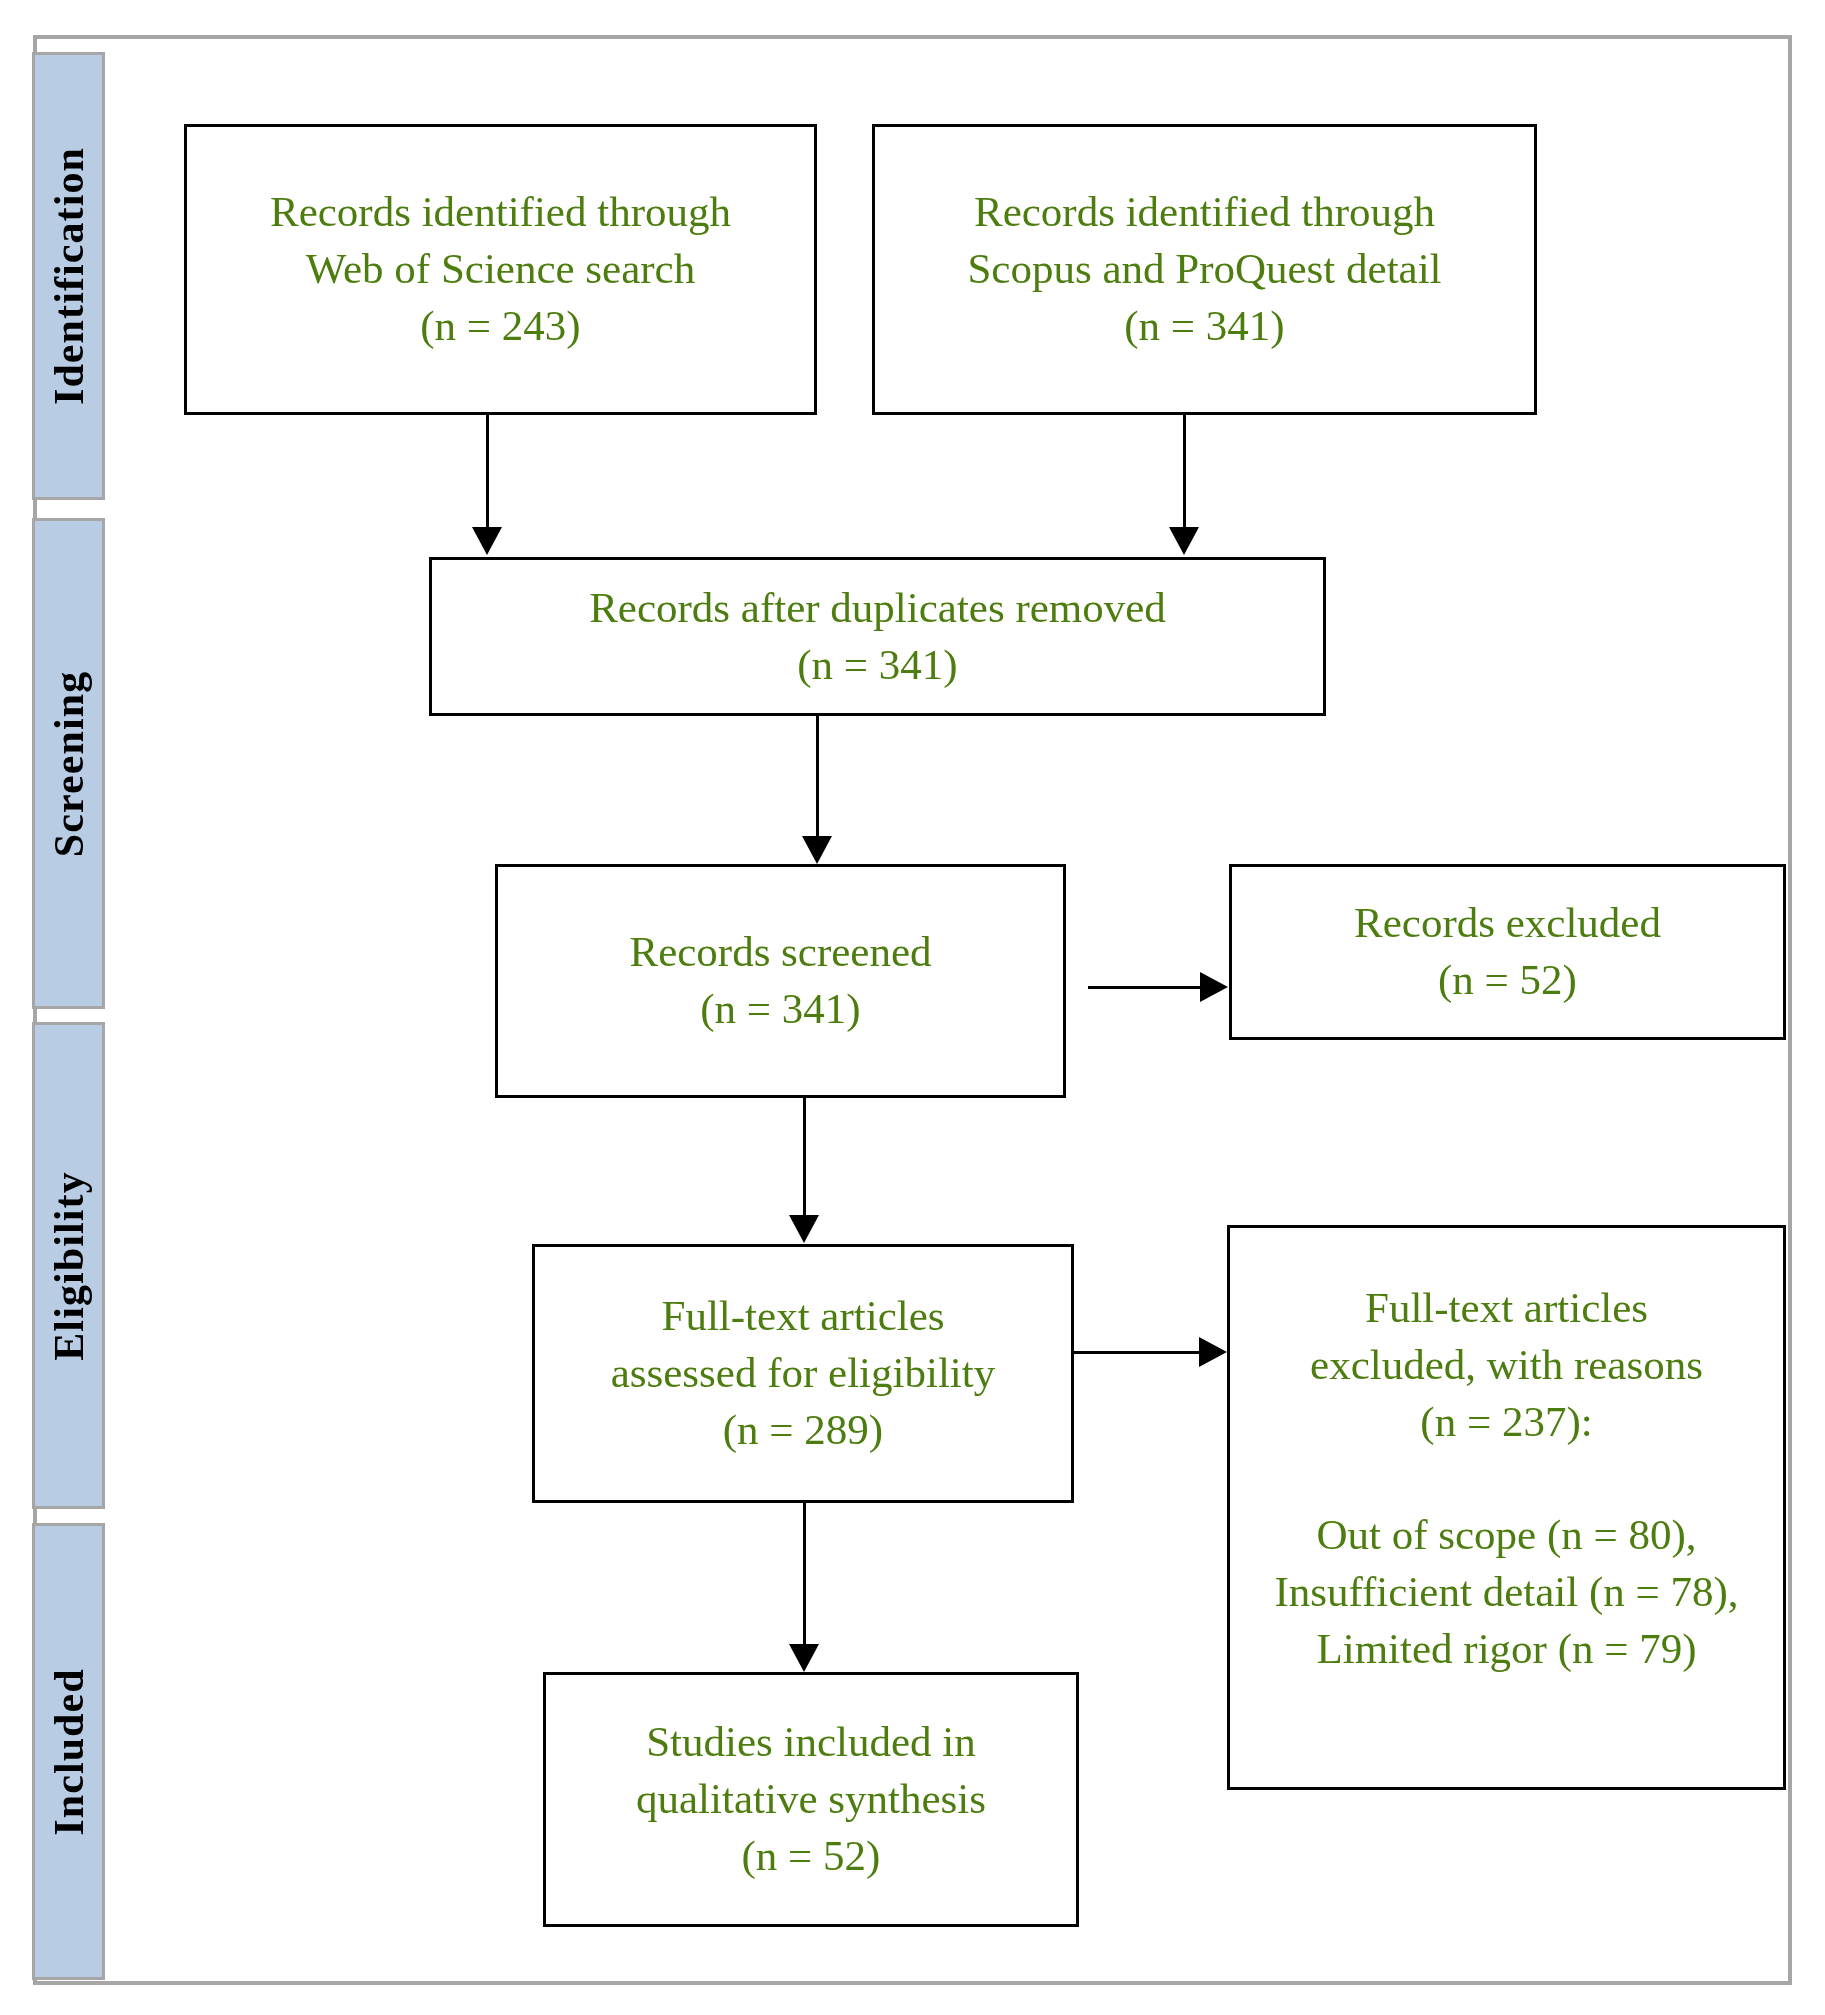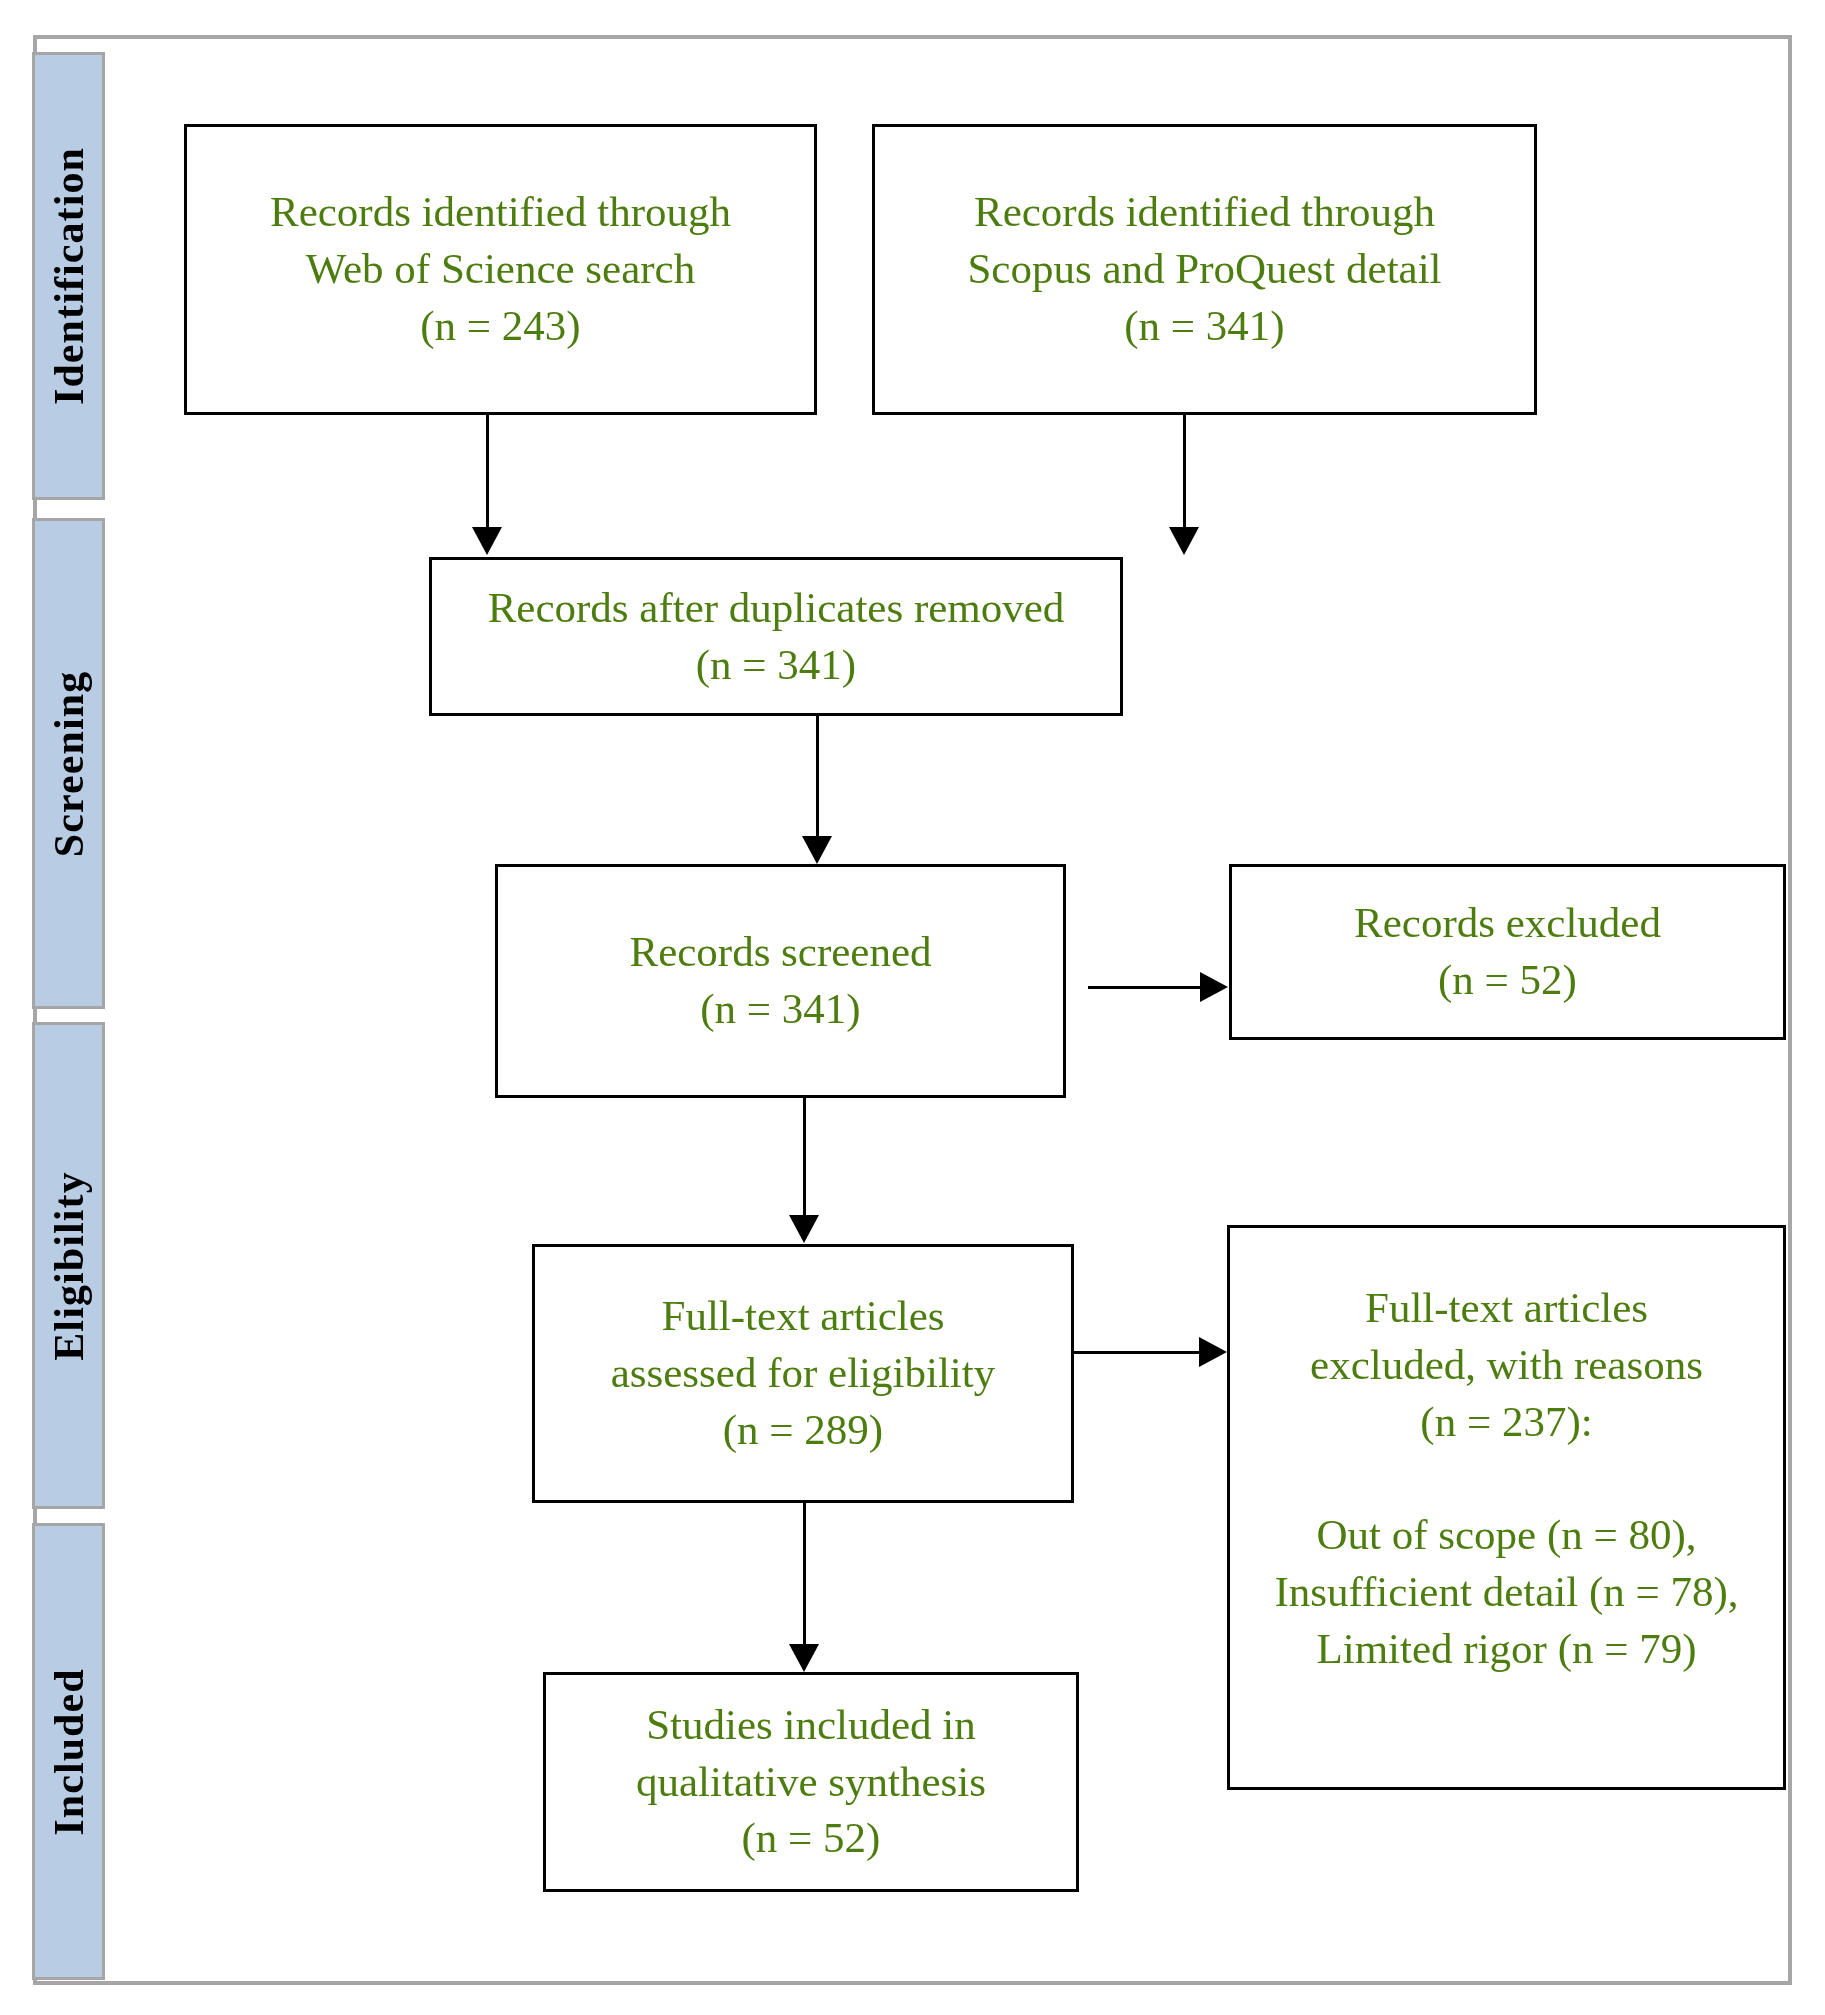--- a/index.html
+++ b/index.html
@@ -65,21 +65,21 @@
   </div>
   <div class="box" style="left:872px;top:124px;width:665px;height:291px;">
     <div class="line">Records identified through</div>
     <div class="line">Scopus and ProQuest detail</div>
     <div class="line">(n = 341)</div>
   </div>
 
   <div class="varrow" style="left:486px;top:415px;height:113px;"></div>
   <div class="varrow" style="left:1183px;top:415px;height:113px;"></div>
 
-  <div class="box" style="left:429px;top:557px;width:694px;height:159px;">
+  <div class="box" style="left:429px;top:557px;width:897px;height:159px;">
     <div class="line">Records after duplicates removed</div>
     <div class="line">(n = 341)</div>
   </div>
 
   <div class="varrow" style="left:816px;top:716px;height:121px;"></div>
 
   <div class="box" style="left:495px;top:864px;width:571px;height:234px;">
     <div class="line">Records screened</div>
     <div class="line">(n = 341)</div>
   </div>
@@ -102,20 +102,20 @@
     <div class="line">excluded, with reasons</div>
     <div class="line">(n = 237):</div>
     <div class="line"></div>
     <div class="line">Out of scope (n = 80),</div>
     <div class="line">Insufficient detail (n = 78),</div>
     <div class="line">Limited rigor (n = 79)</div>
   </div>
 
   <div class="varrow" style="left:803px;top:1502px;height:143px;"></div>
 
-  <div class="box" style="left:543px;top:1672px;width:536px;height:220px;">
+  <div class="box" style="left:543px;top:1672px;width:536px;height:255px;">
     <div class="line">Studies included in</div>
     <div class="line">qualitative synthesis</div>
     <div class="line">(n = 52)</div>
   </div>
 
 </div>
 
 
 </body></html>

